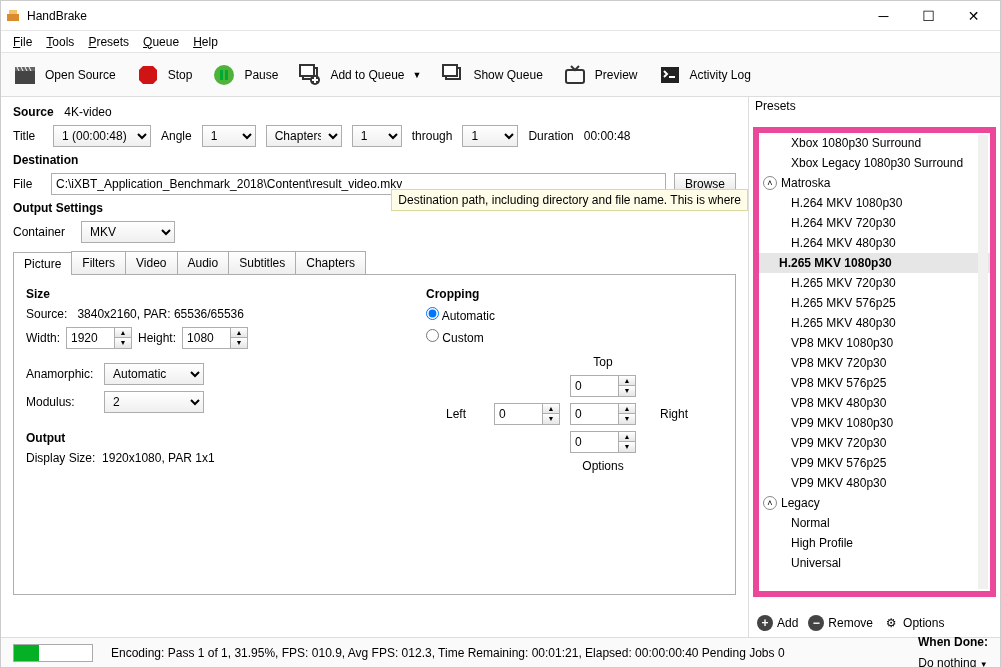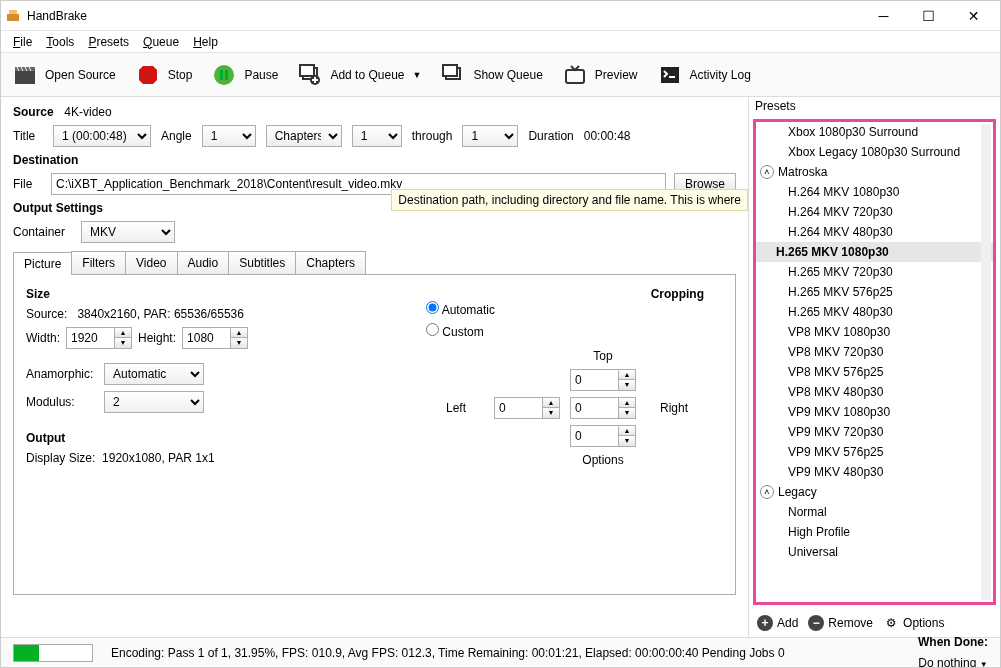--- a/index.html
+++ b/index.html
@@ -17,21 +17,21 @@
 .toolbar { display: flex; align-items: center; height: 44px; padding: 4px 6px; background: #fafafa; border-bottom: 1px solid #ddd; gap: 4px; }
 .toolbar .tbtn { display: flex; align-items: center; gap: 6px; padding: 4px 10px 4px 4px; border-radius: 2px; cursor: default; }
 .toolbar .tbicon { width: 28px; height: 28px; display: flex; align-items: center; justify-content: center; }
 .toolbar .tbicon svg { width: 24px; height: 24px; }
 .toolbar .dd-arrow { font-size: 9px; margin-left: 2px; }
 
 .main { flex: 1; display: flex; overflow: hidden; }
 .content { flex: 1; padding: 8px 12px; overflow: hidden; position: relative; }
 .presets-panel { width: 252px; border-left: 1px solid #ddd; display: flex; flex-direction: column; }
 .presets-panel .panel-title { padding: 2px 6px; font-size: 12px; }
-.presets-list { flex: 1; overflow-y: auto; border: 3px solid #ec4899; margin: 4px 4px; position: relative; }
+.presets-list { flex: 1; overflow-y: auto; border: 6px solid #ec4899; margin: 12px 4px; position: relative; }
 .preset-item { padding: 3px 4px 3px 32px; cursor: default; white-space: nowrap; }
 .preset-item.selected { background: #e6e6e6; font-weight: bold; padding-left: 20px; }
 .preset-group { padding: 3px 4px 3px 4px; display: flex; align-items: center; gap: 4px; }
 .scroll-hint { position: absolute; top: 2px; right: 2px; bottom: 2px; width: 10px; background: #f0f0f0; }
 
 .presets-btns { display: flex; gap: 10px; padding: 6px 8px; align-items: center; }
 .presets-btns .pb { display: flex; align-items: center; gap: 4px; cursor: default; }
 .presets-btns .pbicon { width:16px; height:16px; display:flex; align-items:center; justify-content:center; border-radius:50%; }
 
 .line { margin-bottom: 6px; }
@@ -243,21 +243,21 @@
           <select style="width:100px;"><option>2</option></select>
         </div>
         <div class="bold" style="margin-top:18px;">Output</div>
         <div class="line" style="margin-top:6px;">
           <span>Display Size:</span>
           &nbsp;<span>1920x1080,  PAR 1x1</span>
         </div>
       </div>
 
       <div>
-        <div class="bold" style="text-align:right;">Cropping</div>
+        <div class="bold" style="margin-bottom:6px;">Cropping</div>
         <div class="line"><label><input type="radio" name="crop" checked="" style=""> <span>Automatic</span></label></div>
         <div class="line"><label><input type="radio" name="crop" style=""> <span>Custom</span></label></div>
 
         <div class="cropping-grid">
           <span></span>
             <span></span>
             <span>Top</span>
             <span></span>
           <span></span>
             <span></span>

